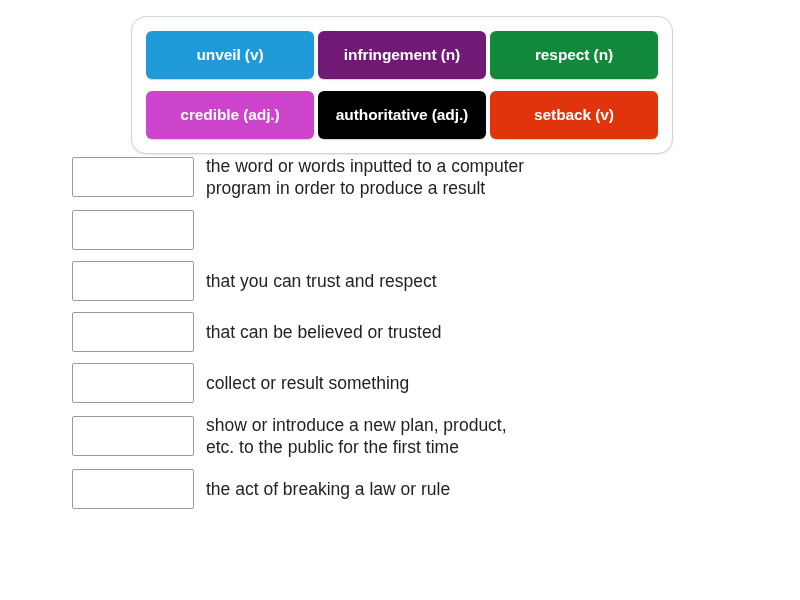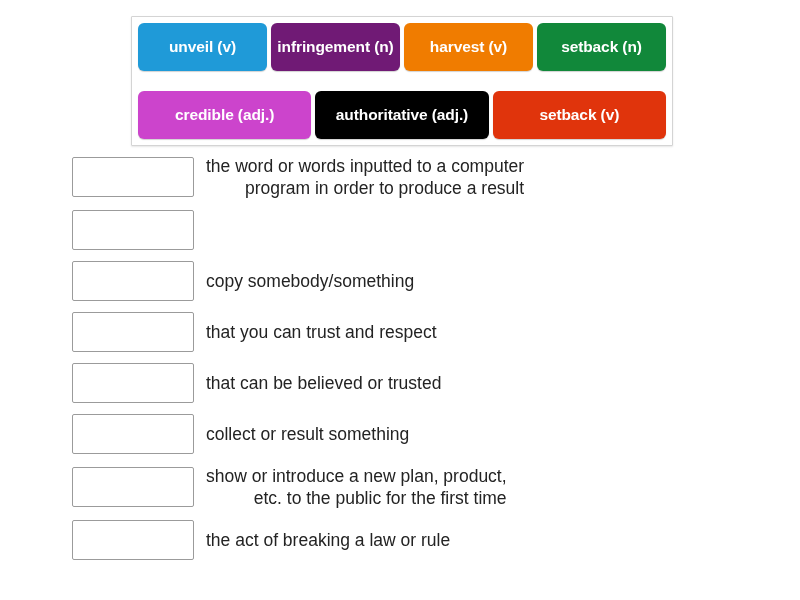--- a/index.html
+++ b/index.html
@@ -17,30 +17,30 @@
 
   
   #word-bank {
     position: absolute;
     left: 131px;
     top: 16px;
     width: 542px;
     box-sizing: border-box;
     background: #ffffff;
     border: 1px solid #d4d4d4;
-    border-radius: 1px;
-    padding: 6px;
+    border-radius: 15px;
+    padding: 14px;
     box-shadow: 0 1px 2px rgba(0,0,0,0.10);
   }
   .bank-row {
     display: flex;
     gap: 4px;
   }
   .bank-row + .bank-row {
-    margin-top: 20px;
+    margin-top: 12px;
   }
   .word-tile {
     flex: 1 1 0;
     height: 48px;
     border-radius: 6px;
     display: flex;
     align-items: center;
     justify-content: center;
     text-align: center;
     color: #ffffff;
@@ -76,55 +76,49 @@
     border: 1px solid #9b9b9b;
     border-radius: 2px;
     box-sizing: border-box;
   }
   .definition {
     margin-left: 12px;
     font-size: 17.5px;
     line-height: 1.26;
     color: #232323;
     white-space: pre-line;
-    text-align: right;
   }
 </style>
 </head>
 <body>
 
 <div id="word-bank">
     <div class="bank-row">
       <div class="word-tile" style="background: rgb(31, 154, 216);">unveil (v)</div>
       <div class="word-tile" style="background: #701a75;">infringement
 (n)</div>
-      <div class="word-tile" style="background: rgb(240, 124, 0);">harvest (v)</div>
-      <div class="word-tile" style="background: rgb(17, 136, 58);">setback (n)</div>
+      <div class="word-tile" style="background: rgb(17, 136, 58);">respect (n)</div>
     </div>
     <div class="bank-row">
       <div class="word-tile" style="background: rgb(204, 68, 204);">credible
 (adj.)</div>
       <div class="word-tile" style="background: #000000;">authoritative
 (adj.)</div>
       <div class="word-tile" style="background: rgb(224, 52, 12);">setback (v)</div>
     </div>
   </div>
 
 <div id="match-list">
     <div class="match-row">
       <div class="drop-box" aria-placeholder=""></div>
       <div class="definition">the word or words inputted to a computer
 program in order to produce a result</div>
     </div>
     <div class="match-row">
       <div class="drop-box" aria-placeholder=""></div>
-    </div>
-    <div class="match-row">
-      <div class="drop-box" aria-placeholder=""></div>
-      <div class="definition">copy somebody/something</div>
     </div>
     <div class="match-row">
       <div class="drop-box" aria-placeholder=""></div>
       <div class="definition">that you can trust and respect</div>
     </div>
     <div class="match-row">
       <div class="drop-box" aria-placeholder=""></div>
       <div class="definition">that can be believed or trusted</div>
     </div>
     <div class="match-row">

